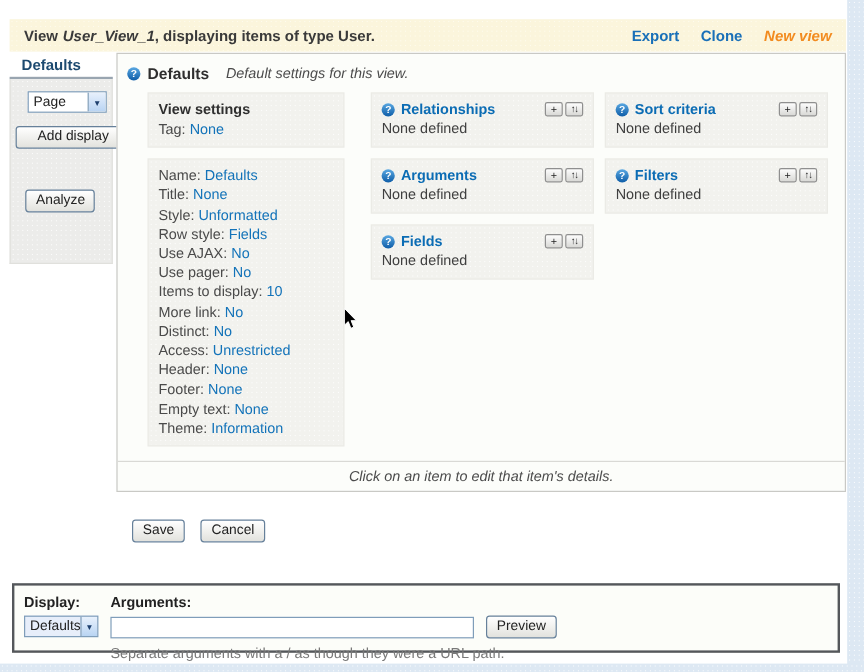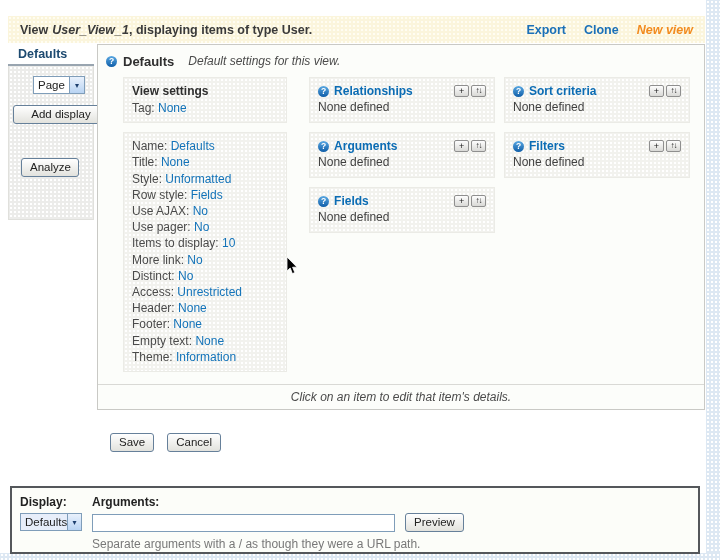--- a/index.html
+++ b/index.html
@@ -52,21 +52,21 @@
   .xp-select {
     display:flex; align-items:center; height:18px; background:#ffffff;
     border:1px solid #7f9db9; cursor:pointer; overflow:hidden;
   }
   .xp-select .txt { flex:1; padding-left:4px; font-size:11.5px; color:#222; white-space:nowrap; }
   .xp-select .arrow {
     width:15px; height:100%; display:flex; align-items:center; justify-content:center;
     background:linear-gradient(#e9f1fc,#b9d4f3); border-left:1px solid #7f9db9;
     font-size:8px; color:#1d3f6e;
   }
-  .sel-page { width:52px; margin-left:24px; margin-bottom:11px; }
+  .sel-page { width:66px; margin-left:14px; margin-bottom:11px; }
   .sel-display { width:62px; margin-top:3px; background:#e7eefa; }
 
   
   .btn {
     display:inline-block; border:1px solid #66809a; border-radius:3px;
     background:linear-gradient(#ffffff,#e2e2dd);
     font-family:"Liberation Sans", sans-serif; font-size:11.5px; color:#222;
     padding:2px 8px 3px 8px; cursor:pointer; text-align:center;
   }
   .btn-add { margin-left:4px; width:96px; padding:2px 2px 3px 2px; }
@@ -125,21 +125,21 @@
     position:absolute; left:0; right:0; bottom:0; height:25px;
     border-top:1px solid #d9d9d5; font-style:italic; color:#4b4b4b;
     text-align:center; line-height:24px;
   }
 
   
   .actions { position:absolute; left:110px; top:433px; display:flex; gap:13px; }
 
   
   .preview-panel {
-    position:absolute; left:10px; top:486px; width:690px; height:68px;
+    position:absolute; left:10px; top:486px; width:690px; height:58px;
     border:2px solid #54575b; background:#fcfdf9;
     padding:7px 0 0 8px; display:flex;
   }
   .pp-left { width:72px; }
   .pp-label { font-weight:bold; color:#222; line-height:15px; }
   .pp-right { flex:1; }
   .pp-controls { display:flex; align-items:center; margin-top:3px; }
   .arg-input {
     width:303px; height:18px; border:1px solid #7f9db9; background:#fff;
     font-family:"Liberation Sans", sans-serif; font-size:11.5px; padding:0 3px;

